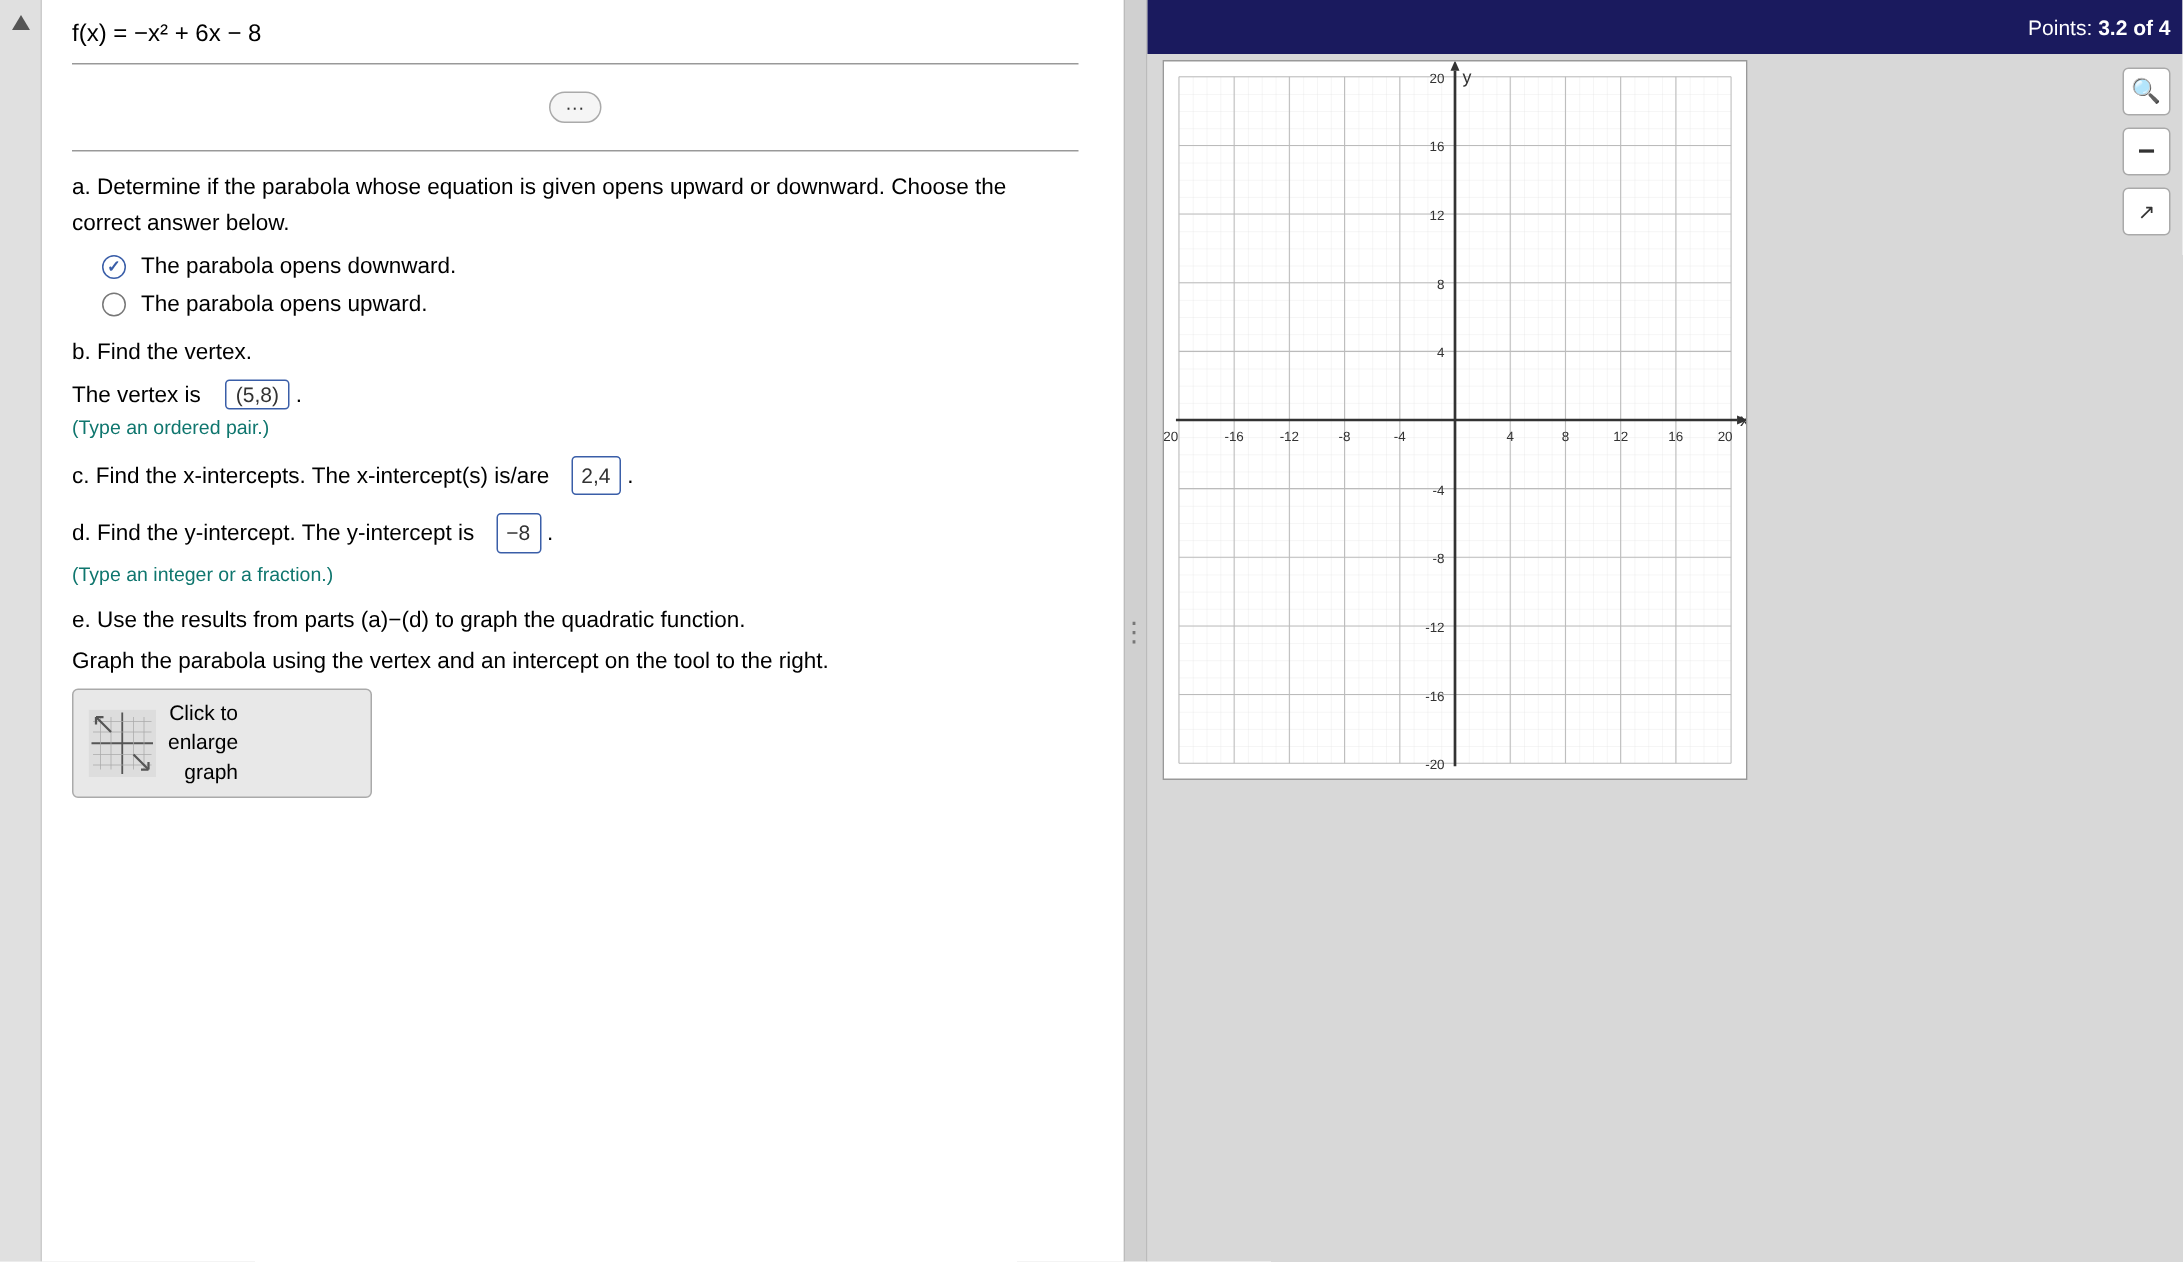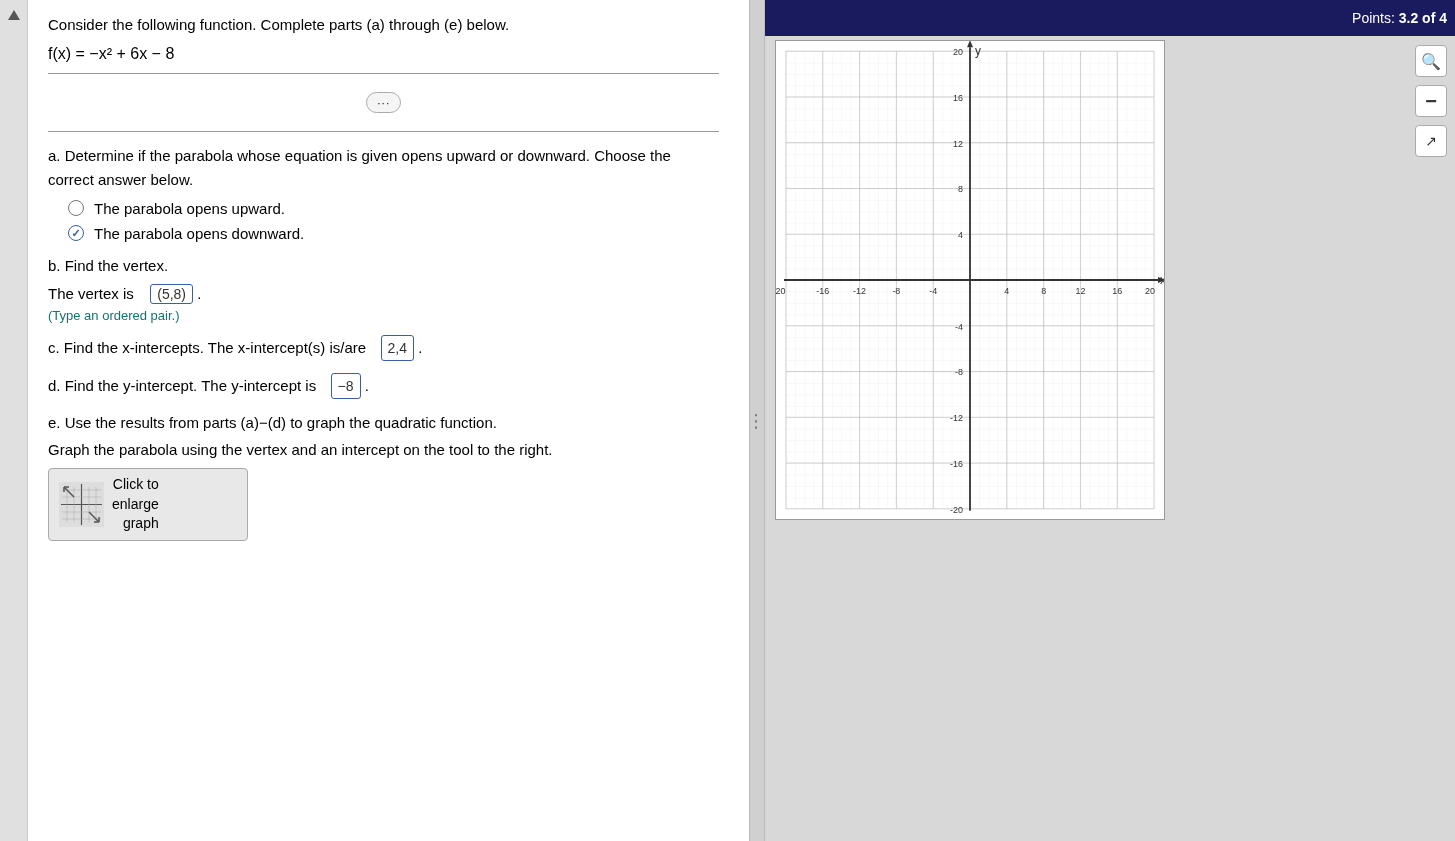--- a/index.html
+++ b/index.html
@@ -243,40 +243,39 @@
 <div class="left-sidebar">
   <div class="arrow-up"></div>
 </div>
 
 <div style="position:relative; display:flex; flex:1;">
 
   <div class="sidebar-accent"></div>
 
   <div class="main-content" style="padding-left:20px; padding-top:14px;">
 
-    <p class="question-title">Consider the following function. Complete parts (a) through (e) below.</p>
     <p class="function-eq">f(x) = −x² + 6x − 8</p>
 
     <hr class="divider">
 
     <div style="display:flex; justify-content:center; margin: 4px 0;">
       <div class="expand-btn">···</div>
     </div>
 
     <hr class="divider">
 
     <p class="part-label">a. Determine if the parabola whose equation is given opens upward or downward. Choose the correct answer below.</p>
     <div class="radio-group">
       <div class="radio-item">
+        <div class="radio-circle checked"></div>
+        <span>The parabola opens downward.</span>
+      </div>
+      <div class="radio-item">
         <div class="radio-circle"></div>
         <span>The parabola opens upward.</span>
-      </div>
-      <div class="radio-item">
-        <div class="radio-circle checked"></div>
-        <span>The parabola opens downward.</span>
       </div>
     </div>
 
     <p class="part-label">b. Find the vertex.</p>
     <p style="font-size:15px; margin-bottom:4px;">
       <span>The vertex is</span>
       <span style="width:8px; display:inline-block;"></span>
       <span class="answer-highlight">(5,8)</span>
       .
     </p>
@@ -288,20 +287,21 @@
       <span class="answer-highlight">2,4</span>
       .
     </p>
 
     <p class="part-label">
       <span>d. Find the y-intercept. The y-intercept is</span>
       <span style="width:6px; display:inline-block;"></span>
       <span class="answer-highlight">−8</span>
       .
     </p>
+    <p class="sub-note">(Type an integer or a fraction.)</p>
 
     <p class="part-label">e. Use the results from parts (a)−(d) to graph the quadratic function.</p>
     <p style="font-size:15px; margin-bottom:10px;">Graph the parabola using the vertex and an intercept on the tool to the right.</p>
 
     <div class="click-enlarge-btn" style="width:200px;">
       <svg class="click-enlarge-icon" viewBox="0 0 45 45">
         <rect width="45" height="45" fill="#ddd"></rect>
         <line x1="22.5" y1="2" x2="22.5" y2="43" stroke="#555" stroke-width="1.2"></line>
         <line x1="2" y1="22.5" x2="43" y2="22.5" stroke="#555" stroke-width="1.2"></line>
 

